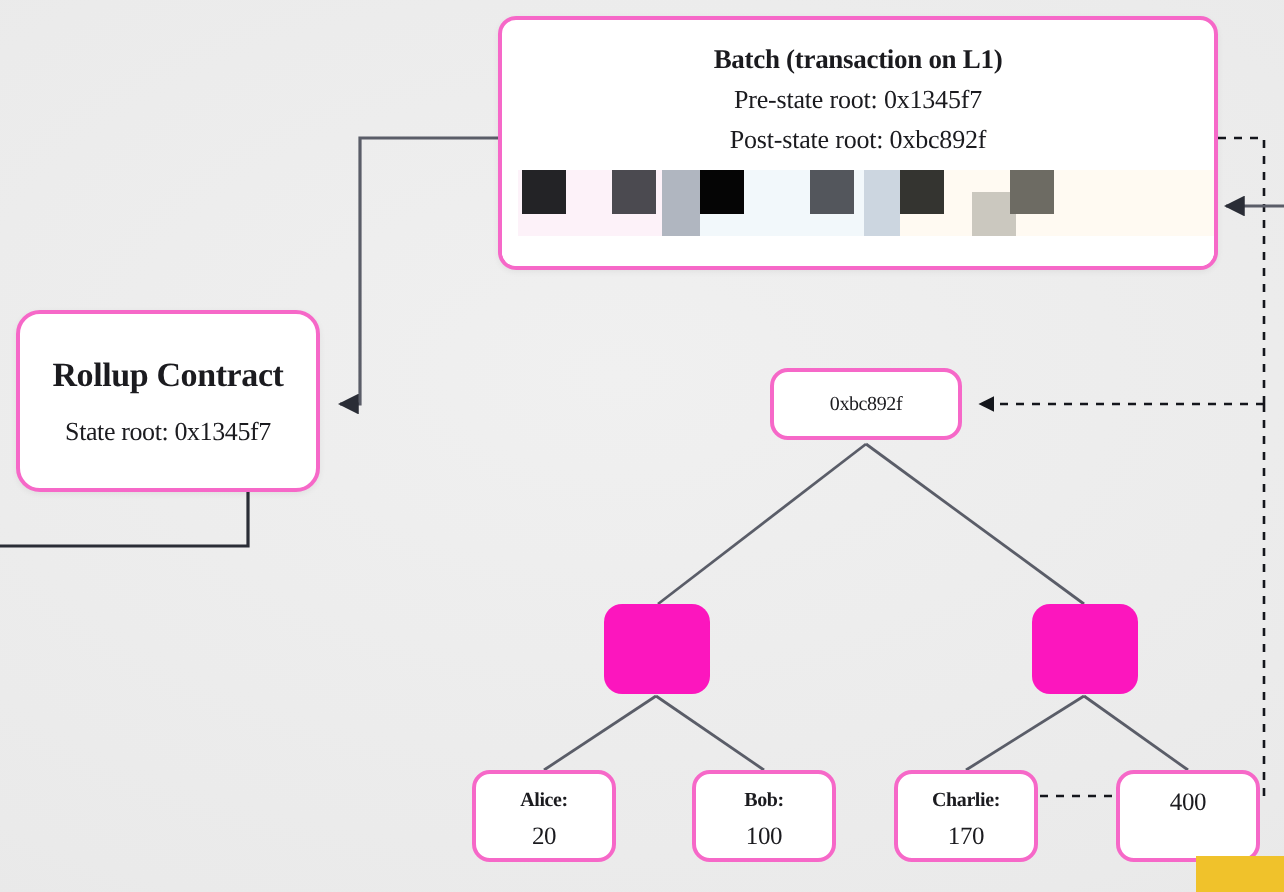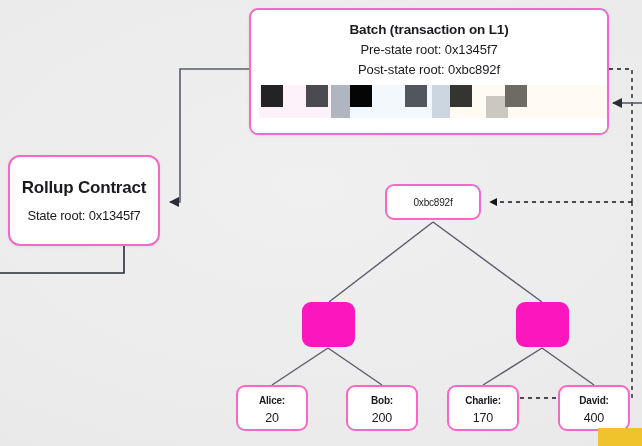--- a/index.html
+++ b/index.html
@@ -13,20 +13,21 @@
     font-family: "Liberation Sans", sans-serif;
     background: #ececec;
   }
   #canvas {
     position: relative;
     width: 642px;
     height: 446px;
     background:
       radial-gradient(ellipse 900px 520px at 48% 42%, #f0f0f0 0%, #eaeaea 55%, #e2e2e2 100%);
     overflow: hidden;
+    font-family: Liberation Serif, serif;
   }
   .svg-layer {
     position: absolute;
     left: 0;
     top: 0;
     width: 642px;
     height: 446px;
     pointer-events: none;
   }
   .node-box {
@@ -251,26 +252,25 @@
 
   <div class="internal-node" id="internal-node-left"></div>
   <div class="internal-node" id="internal-node-right"></div>
 
   <div class="leaf" id="leaf-0">
     <div class="leaf-name">Alice:</div>
     <div class="leaf-val">20</div>
   </div>
   <div class="leaf" id="leaf-1">
     <div class="leaf-name">Bob:</div>
-    <div class="leaf-val">200</div>
+    <div class="leaf-val">100</div>
   </div>
   <div class="leaf" id="leaf-2">
     <div class="leaf-name">Charlie:</div>
     <div class="leaf-val">170</div>
   </div>
   <div class="leaf" id="leaf-3">
-    <div class="leaf-name">David:</div>
     <div class="leaf-val">400</div>
   </div>
 
   <div id="corner-accent"></div>
 
 </div>
 
 </body></html>

